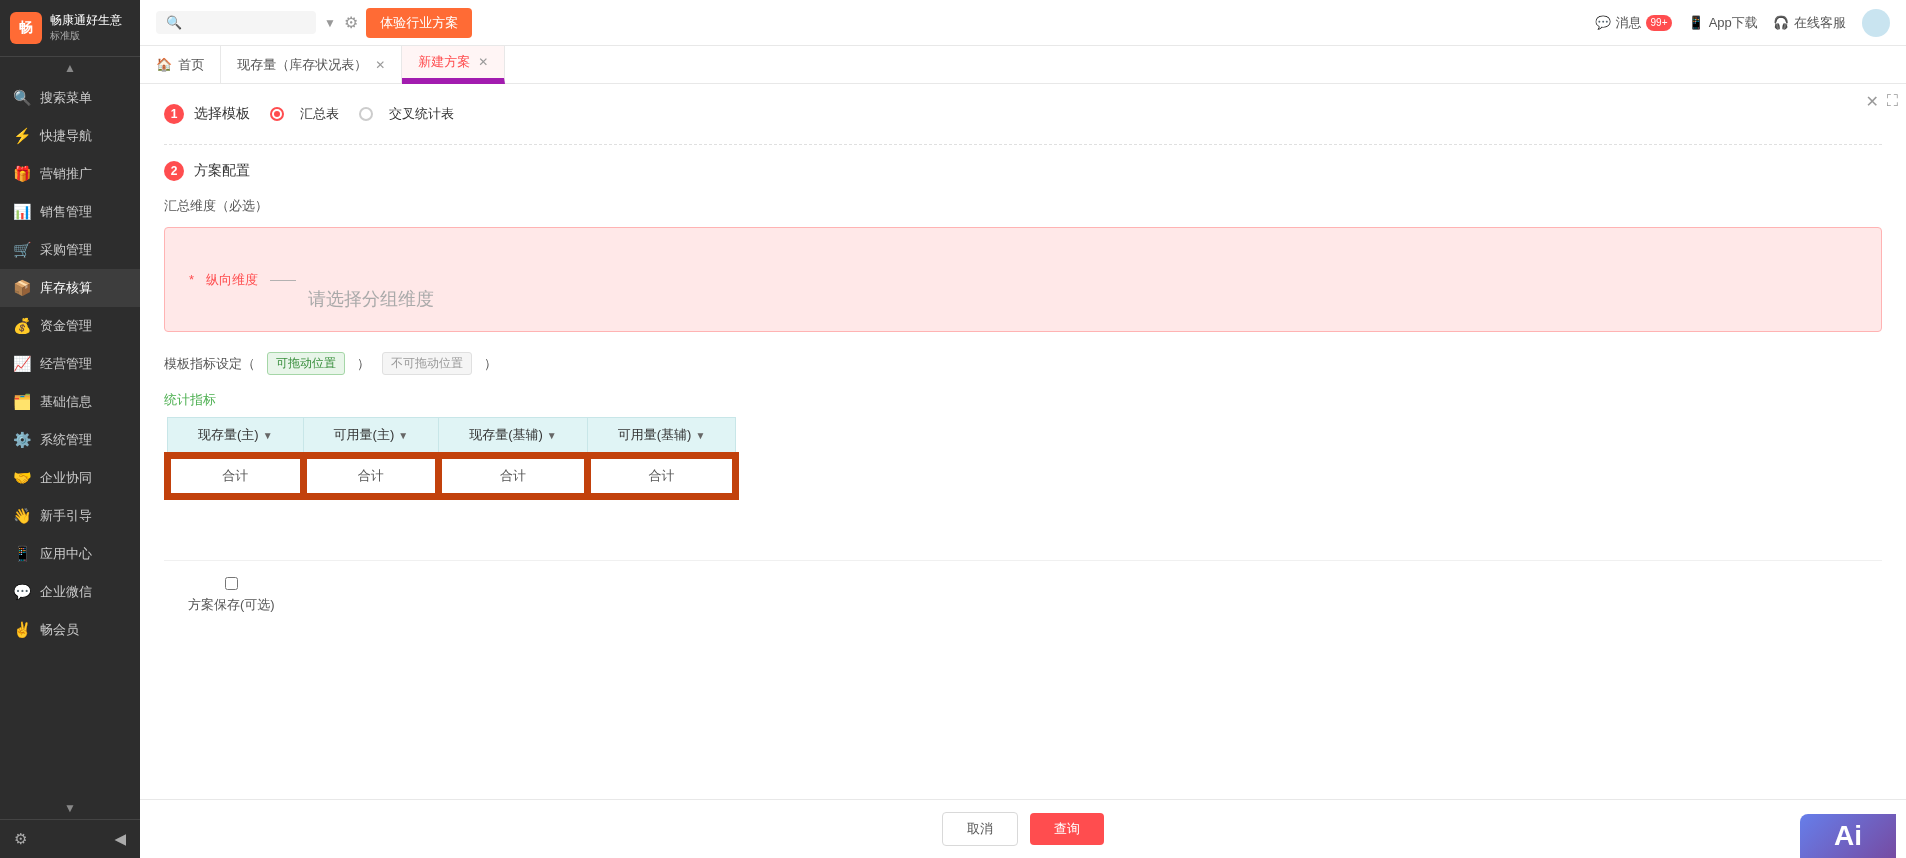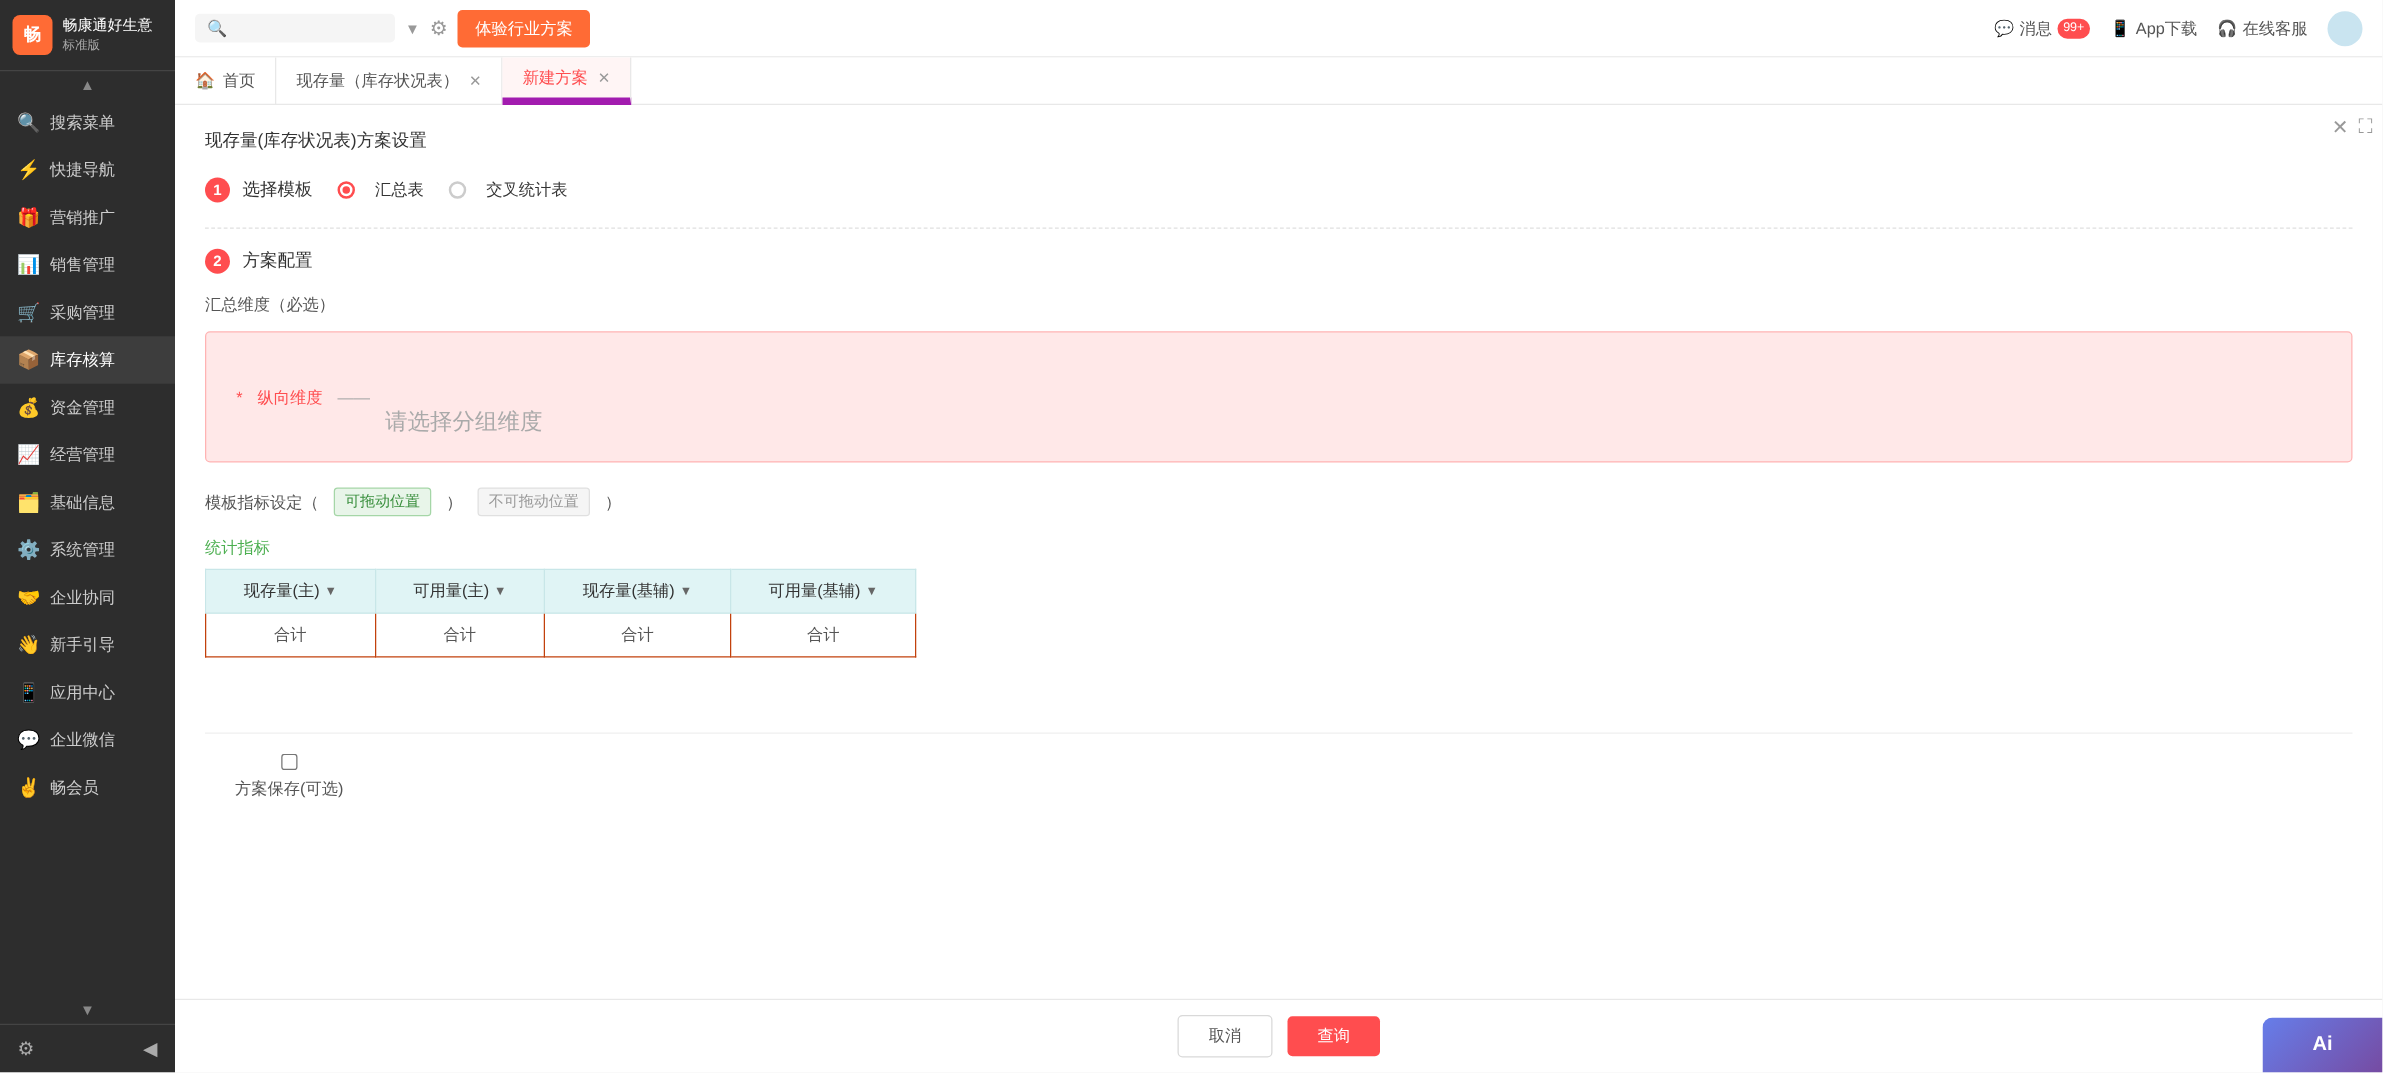--- a/index.html
+++ b/index.html
@@ -199,21 +199,21 @@
     .stats-table th {
       background: #e0f4f5;
       border: 1px solid #c8e6e8;
       padding: 8px 30px;
       font-size: 13px; color: #333;
       font-weight: normal;
       white-space: nowrap;
     }
     .stats-table td {
       background: #fff;
-      border: 1px solid #c2410c;
+      border: 7px solid #c2410c;
       padding: 8px 32px;
       font-size: 13px; color: #555;
       text-align: center;
     }
     .col-dropdown {
       display: inline-flex; align-items: center; gap: 4px; cursor: pointer;
     }
     .col-dropdown-arrow { color: #666; font-size: 10px; }
 
     
@@ -251,24 +251,24 @@
 
     
     .panel-window-btns {
       position: absolute; top: 8px; right: 8px;
       display: flex; gap: 8px;
     }
     .panel-window-btn { cursor: pointer; color: #999; font-size: 16px; }
 
     
     .ai-btn {
-      position: fixed; right: 0; bottom: 0;
+      position: fixed; right: 10px; bottom: 0;
       width: 96px; height: 44px;
       background: linear-gradient(135deg, #667eea, #764ba2);
-      color: white; font-size: 16px; font-weight: bold;
+      color: white; font-size: 28px; font-weight: bold;
       display: flex; align-items: center; justify-content: center;
       border-radius: 8px 0 0 0;
       cursor: pointer;
       text-align: right;
     }
 
     
     .sidebar-nav::-webkit-scrollbar { width: 4px; }
     .sidebar-nav::-webkit-scrollbar-thumb { background: #555; border-radius: 2px; }
   </style>
@@ -403,21 +403,20 @@
   </div>
 
   <div class="content-area">
     <div class="panel">
 
       <div class="panel-window-btns">
         <span class="panel-window-btn">✕</span>
         <span class="panel-window-btn">⛶</span>
       </div>
 
-      <div class="panel-title">现存量(库存状况表)方案设置</div>
 
       <div class="step-section">
         <div class="step-header">
           <div class="step-badge">1</div>
           <span class="step-title">选择模板</span>
           <div class="radio-group">
             <label class="radio-item">
               <div class="radio-dot selected"></div>
               <span>汇总表</span>
             </label>

